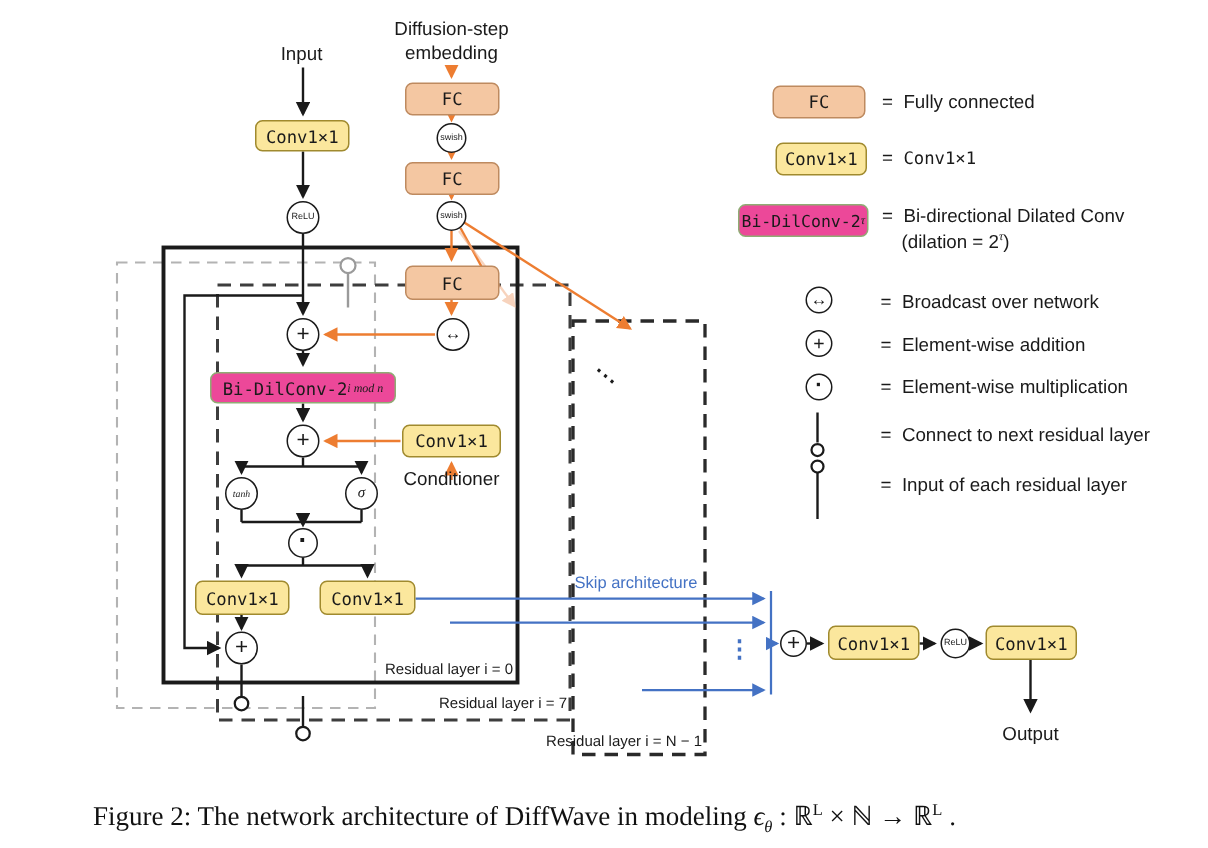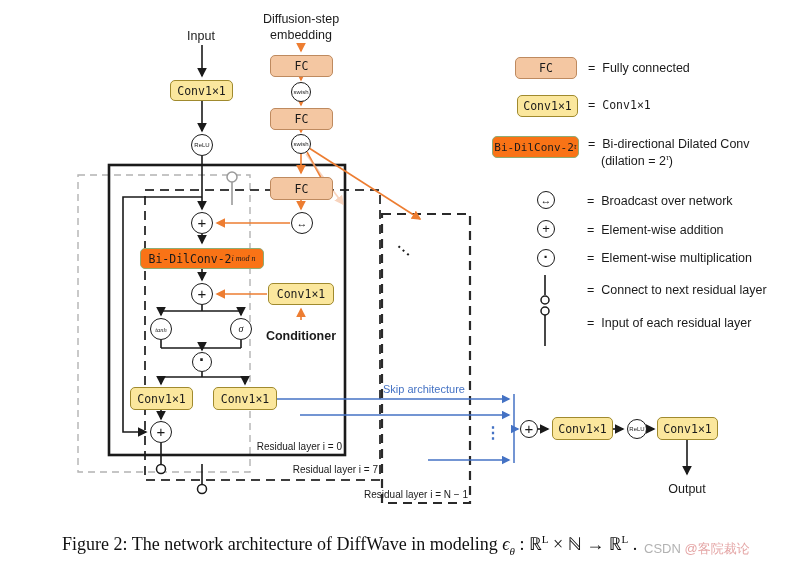--- a/index.html
+++ b/index.html
@@ -8,21 +8,21 @@
   #wires{position:absolute;left:0;top:0;z-index:1;}
   .lbl{position:absolute;z-index:4;font-size:12.5px;color:#1a1a1a;white-space:nowrap;}
   .lbl.center{text-align:center;}
   .lbl.right{text-align:right;}
   .small{font-size:10px;}
   .box{position:absolute;z-index:3;display:flex;align-items:center;justify-content:center;
        border-radius:5px;font-family:"DejaVu Sans Mono",monospace;font-size:11.5px;
        box-sizing:border-box;white-space:nowrap;}
   .conv{background:#FBE79D;border:1.4px solid #A08A2E;}
   .fc{background:#F4C7A2;border:1.4px solid #BE8A5F;}
-  .green{background:#f97316;border:1.4px solid #8FAC74;}
+  .green{background:#ec4899;border:1.4px solid #8FAC74;}
   .op{position:absolute;z-index:3;border:1.4px solid #1a1a1a;border-radius:50%;background:#fff;
       display:flex;align-items:center;justify-content:center;box-sizing:border-box;}
   .plus{font-size:15px;line-height:1;padding-bottom:1px;}
   .dotg{font-size:18px;font-weight:bold;line-height:1;padding-bottom:4px;}
   .bcast{font-size:11px;line-height:1;}
   .tiny{font-size:6px;line-height:1;}
   .tanh{font-size:6.5px;font-style:italic;font-family:"Liberation Serif",serif;}
   .sigma{font-size:10px;font-style:italic;font-family:"Liberation Serif",serif;padding-bottom:1px;}
   sup.s{font-size:8px;font-style:italic;font-family:"Liberation Serif",serif;vertical-align:super;line-height:0;}
   .legend-text{position:absolute;z-index:4;font-size:12.5px;white-space:nowrap;}
@@ -129,21 +129,21 @@
       <path d="M545,275 V295"></path>
       <circle cx="545" cy="300" r="4" fill="#fff" stroke-width="1.5"></circle>
       <circle cx="545" cy="311" r="4" fill="#fff" stroke-width="1.5"></circle>
       <path d="M545,315 V346"></path>
     </g>
   </svg>
 
   <div class="lbl center" style="left:168px;top:29px;width:66px;">Input</div>
   <div class="lbl center" style="left:251px;top:12px;width:100px;">Diffusion-step</div>
   <div class="lbl center" style="left:251px;top:28px;width:100px;">embedding</div>
-  <div class="lbl center" style="left:259px;top:329px;width:84px;font-weight:bold;">Conditioner</div>
+  <div class="lbl center" style="left:259px;top:312px;width:84px;">Conditioner</div>
   <div class="lbl center" style="left:654px;top:482px;width:66px;">Output</div>
   <div class="skiplbl" style="left:383px;top:383px;">Skip architecture</div>
   <div class="lbl small right" style="left:238px;top:441px;width:104px;">Residual layer i = 0</div>
   <div class="lbl small right" style="left:270px;top:464px;width:108px;">Residual layer i = 7</div>
   <div class="lbl small right" style="left:350px;top:489px;width:118px;">Residual layer i = N − 1</div>
   <div class="dots-diag" style="left:396px;top:243px;">···</div>
   <div class="dots-vert" style="left:485px;top:423px;">⋮</div>
 
   <div class="box conv" style="left:170px;top:80px;width:63px;height:21px;">Conv1×1</div>
   <div class="box fc" style="left:270px;top:55px;width:63px;height:22px;">FC</div>
@@ -192,15 +192,14 @@
   <div class="legend-text" style="left:587px;top:223px;"><span>=</span>&nbsp;&nbsp;<span>Element-wise addition</span></div>
 
   <div class="op dotg" style="left:537px;top:249px;width:18px;height:18px;font-size:15px;">·</div>
   <div class="legend-text" style="left:587px;top:251px;"><span>=</span>&nbsp;&nbsp;<span>Element-wise multiplication</span></div>
 
   <div class="legend-text" style="left:587px;top:316px;"><span>=</span>&nbsp;&nbsp;<span>Input of each residual layer</span></div>
   <div class="legend-text" style="left:587px;top:283px;"><span>=</span>&nbsp;&nbsp;<span>Connect to next residual layer</span></div>
 
   <div id="caption"><span>Figure 2: The network architecture of DiffWave in modeling </span><span class="it">ϵ</span><sub>θ</sub><span> : </span><span>ℝ</span><sup>L</sup><span> × </span><span>ℕ</span><span> → </span><span>ℝ</span><sup>L</sup><span> .</span></div>
 
-  <div id="watermark"><span class="brand">CSDN </span><span class="user">@客院裁论</span></div>
 
 </div>
 
 </body></html>

